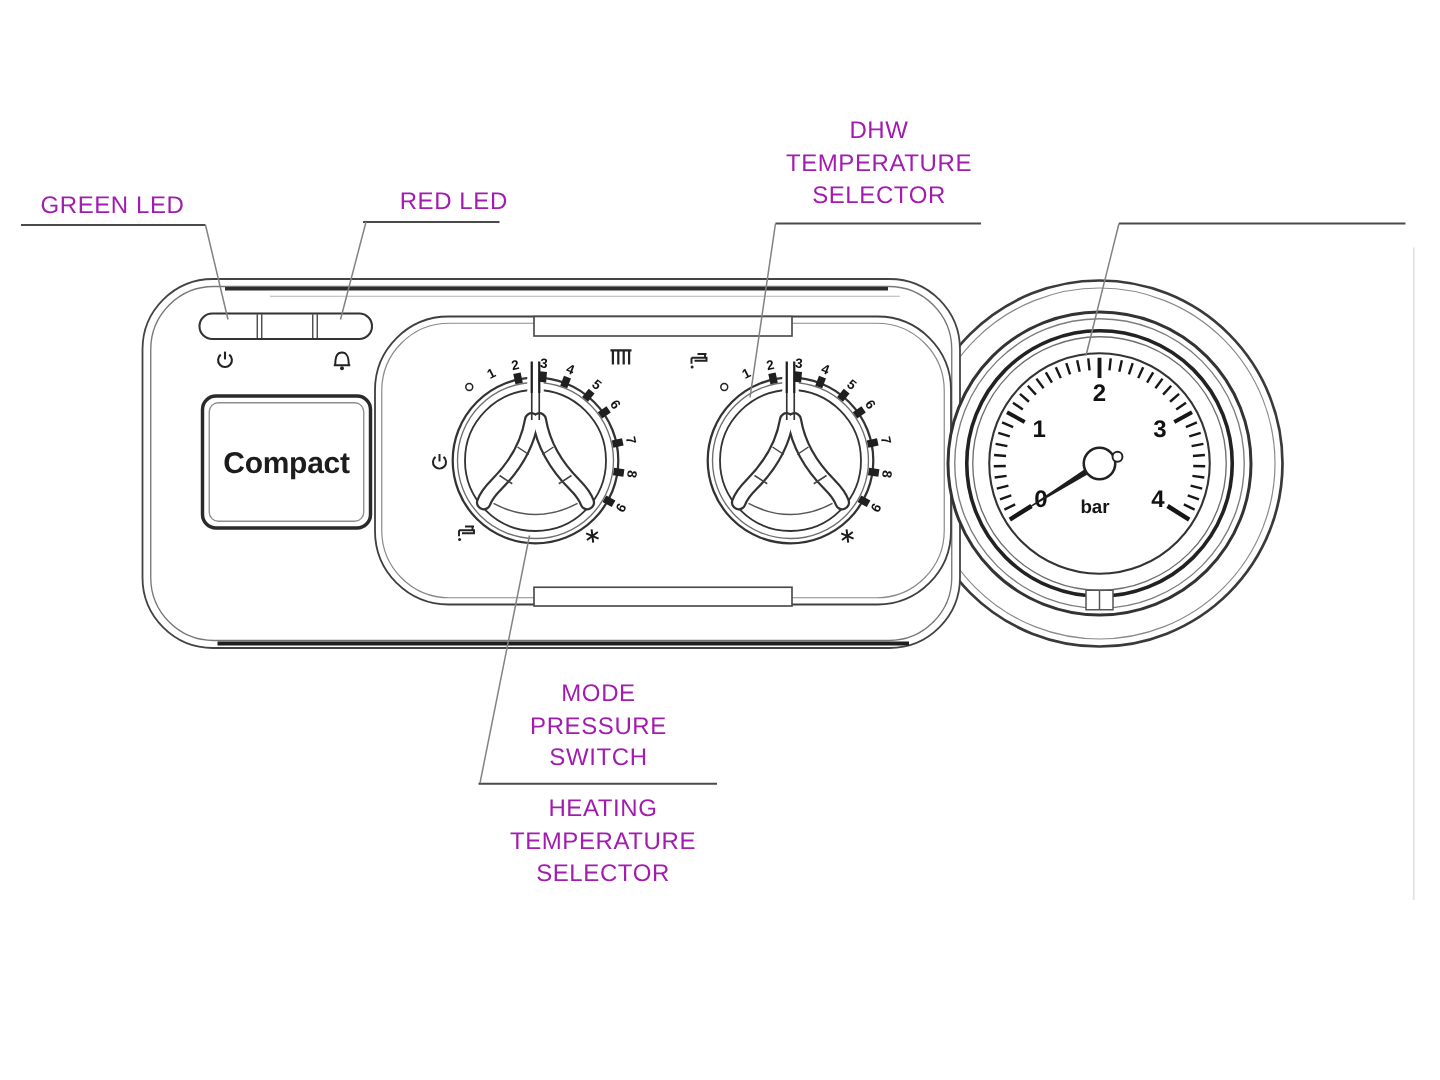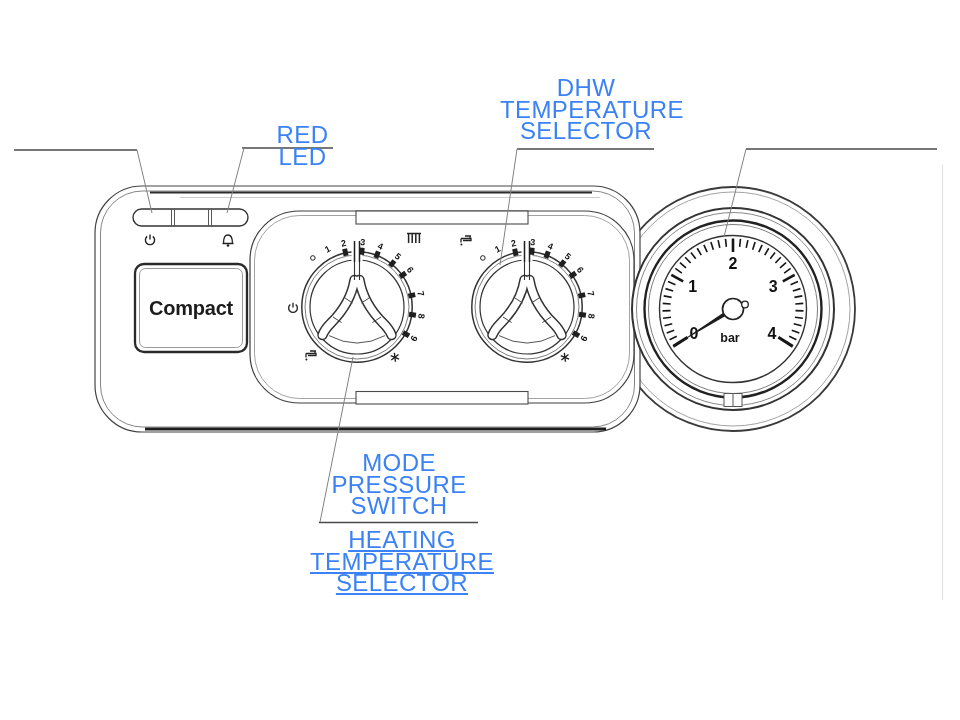--- a/index.html
+++ b/index.html
@@ -1,20 +1,20 @@
 <!DOCTYPE html>
 <html><head>
 <meta charset="utf-8">
 <style>
   html,body{margin:0;padding:0;background:#ffffff;}
   .stage{position:relative;width:960px;height:720px;background:#fff;overflow:hidden;
          font-family:"Liberation Sans",sans-serif;}
   svg{position:absolute;left:0;top:0;}
   svg text{font-family:"Liberation Sans",sans-serif;}
-  .lbl{position:absolute;color:#3b82f6;font-size:24px;line-height:21.5px;text-align:center;
+  .lbl{position:absolute;color:#a21caf;font-size:16px;line-height:21.5px;text-align:center;
        white-space:pre-line;letter-spacing:.4px;}
 </style>
 </head>
 <body>
 
 <div class="stage">
 
   <svg width="960" height="720" viewBox="0 0 960 720" xmlns="http://www.w3.org/2000/svg" xmlns:xlink="http://www.w3.org/1999/xlink">
 
     <defs>
@@ -227,23 +227,24 @@
 
     <g stroke="#828282" stroke-width="1">
       <line x1="137" y1="150" x2="152" y2="213"></line>
       <line x1="244" y1="148" x2="227" y2="213"></line>
       <line x1="517" y1="149" x2="500" y2="265"></line>
       <line x1="746" y1="149" x2="724" y2="237"></line>
       <line x1="320" y1="522" x2="353" y2="357"></line>
     </g>
   </svg>
 
+  <div class="lbl" style="left:10px;top:127px;width:130px;">GREEN LED</div>
   <div class="lbl" style="left:255px;top:124px;width:95px;">RED LED</div>
   <div class="lbl" style="left:500px;top:77px;width:172px;">DHW
 TEMPERATURE
 SELECTOR</div>
   <div class="lbl" style="left:315px;top:452px;width:168px;">MODE
 PRESSURE
 SWITCH</div>
-  <div class="lbl" style="left:310px;top:529px;width:184px;text-decoration:underline;">HEATING
+  <div class="lbl" style="left:310px;top:529px;width:184px;">HEATING
 TEMPERATURE
 SELECTOR</div>
 </div>
 
 </body></html>

